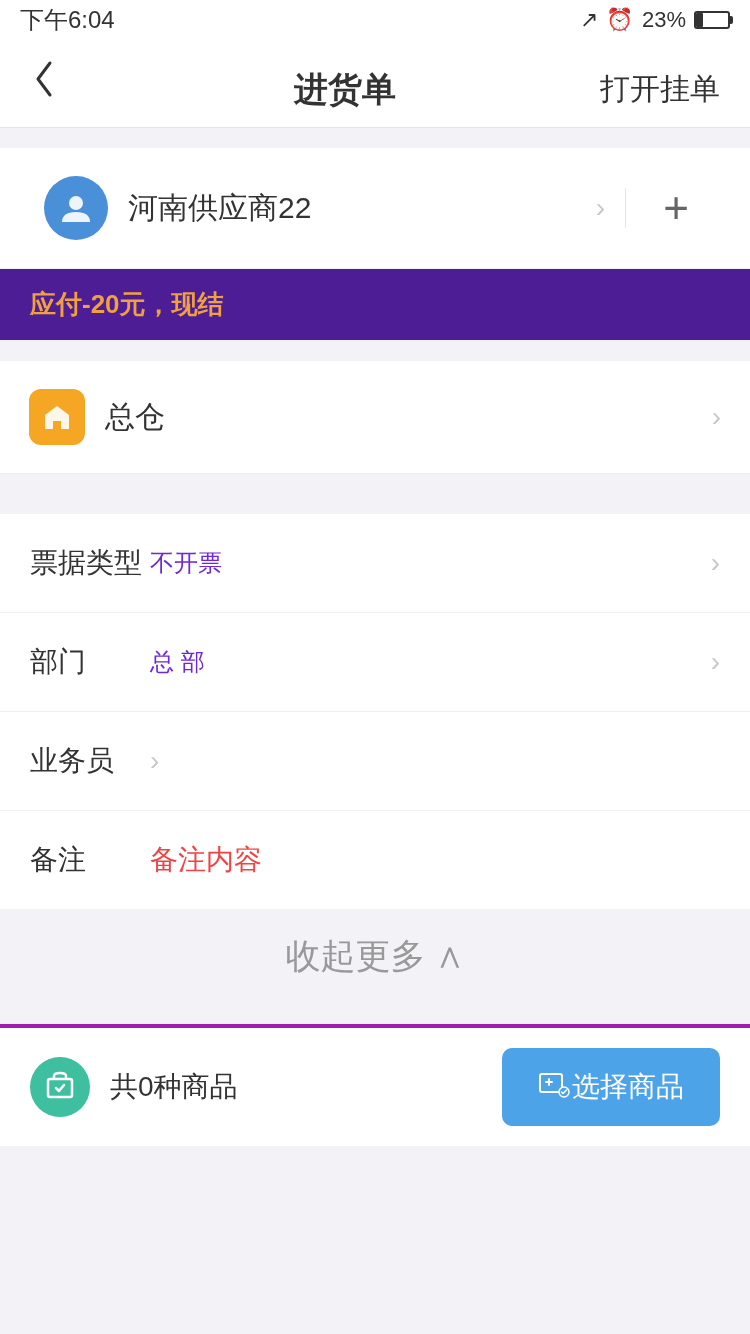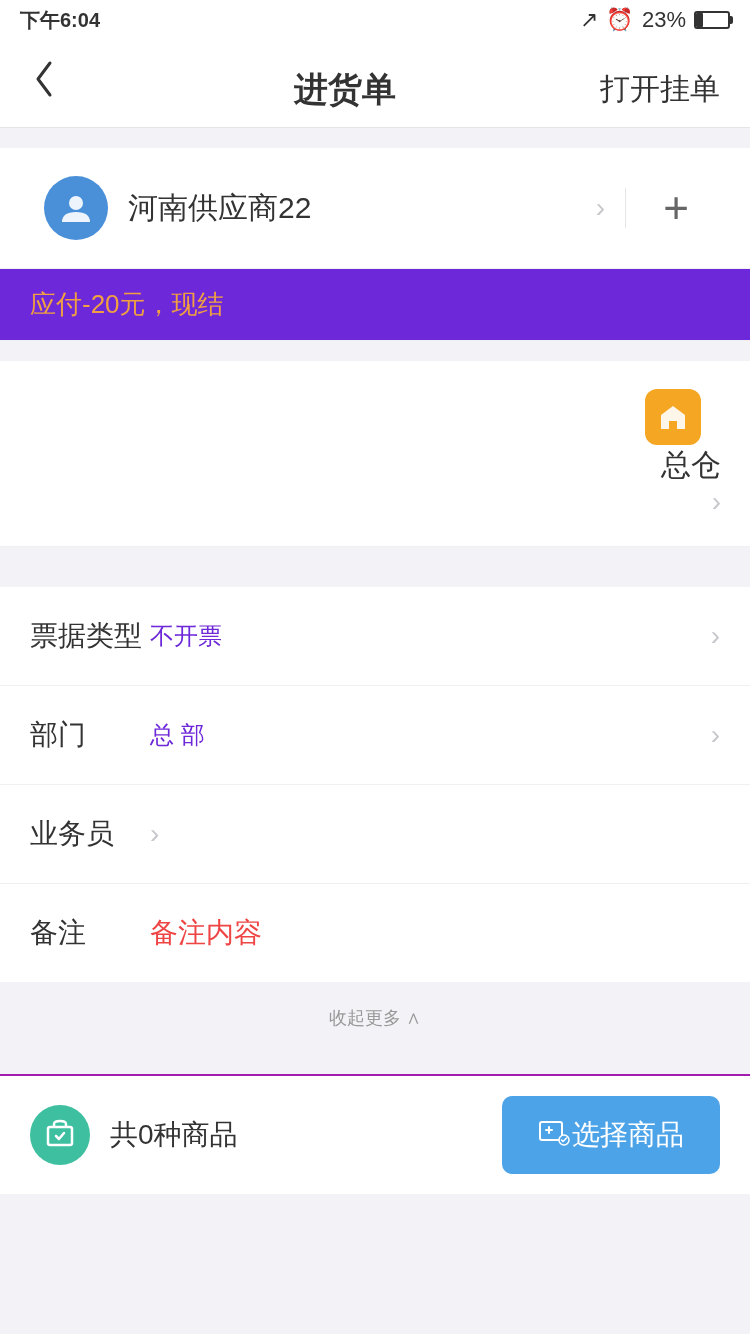--- a/index.html
+++ b/index.html
@@ -18,21 +18,21 @@
       height: 40px;
       background: #fff;
       display: flex;
       align-items: center;
       justify-content: space-between;
       padding: 0 20px;
       font-size: 24px;
       font-weight: 500;
     }
     .status-left { display: flex; align-items: center; gap: 8px; }
-    .status-center { font-size: 20px; font-weight: 700; }
+    .status-center { font-size: 24px; font-weight: 400; }
     .status-right { display: flex; align-items: center; gap: 8px; font-size: 22px; }
     .battery-icon {
       display: inline-block;
       width: 36px;
       height: 18px;
       border: 2px solid #333;
       border-radius: 3px;
       position: relative;
     }
     .battery-icon::after {
@@ -134,36 +134,36 @@
     }
     .divider-v {
       width: 1px;
       height: 40px;
       background: #e5e5e5;
       margin-right: 20px;
     }
 
     
     .notice-row {
-      background: #6d28d9;
+      background: #4c1d95;
       padding: 18px 30px;
       font-size: 26px;
       color: #f0a040;
       border-bottom: 1px solid #f0f0f0;
+      font-weight: bold;
     }
 
     
     .warehouse-row {
       display: flex;
-      align-items: flex-end;
+      align-items: center;
       padding: 28px 29px;
       background: #fff;
       border-bottom: 1px solid #f0f0f0;
       cursor: pointer;
-      flex-direction: column;
     }
     .warehouse-icon-wrap {
       width: 56px;
       height: 56px;
       border-radius: 12px;
       background: #f5a623;
       display: flex;
       align-items: center;
       justify-content: center;
       margin-right: 20px;
@@ -207,32 +207,32 @@
       flex: 1;
       font-size: 28px;
       color: #ef4444;
     }
 
     
     .collapse-bar {
       background: #f2f2f7;
       text-align: center;
       padding: 24px 3px;
-      font-size: 18px;
+      font-size: 35px;
       color: #999;
       cursor: pointer;
     }
 
     
     .footer-bar {
       background: #fff;
       display: flex;
       align-items: center;
       padding: 20px 30px;
-      border-top: 2px solid #a21caf;
+      border-top: 4px solid #a21caf;
     }
     .product-icon-wrap {
       width: 60px;
       height: 60px;
       border-radius: 50%;
       background: #3dbfa0;
       display: flex;
       align-items: center;
       justify-content: center;
       margin-right: 20px;

